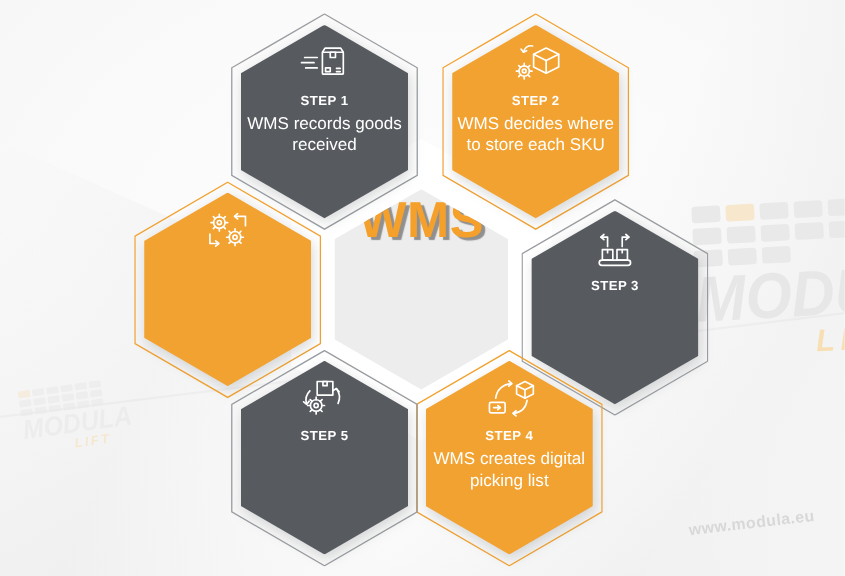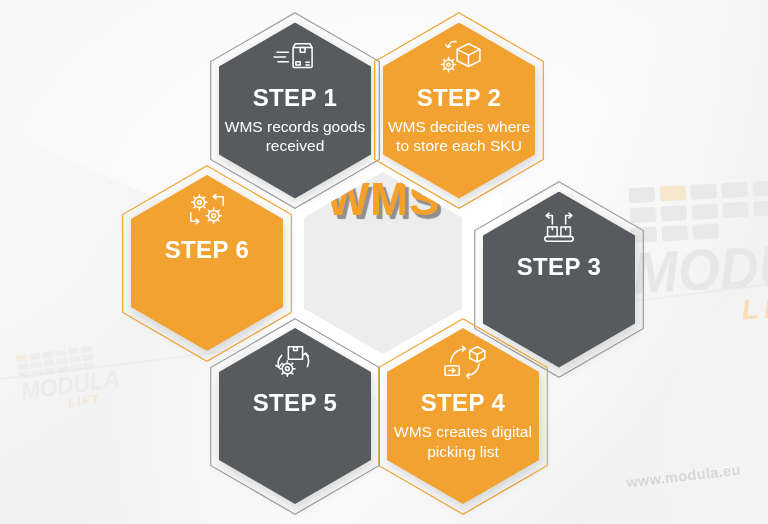--- a/index.html
+++ b/index.html
@@ -38,21 +38,21 @@
   .hex-unit{position:absolute;width:170px;height:197px;}
   .hex-ring{position:absolute;left:0;top:0;}
   .hex-fill-wrap{position:absolute;left:9px;top:10.5px;width:152px;height:176px;
     filter:drop-shadow(2px 4px 6px rgba(80,85,90,0.22));}
   .hex-fill{width:152px;height:176px;
     clip-path:polygon(50% 0,100% 25%,100% 75%,50% 100%,0 75%,0 25%);}
   .fill-dark{background:#575b5f;}
   .fill-orange{background:#f2a230;}
   .hex-content{position:absolute;inset:0;display:flex;flex-direction:column;align-items:center;text-align:center;}
   .hex-icon{margin-top:14px;height:40px;display:flex;align-items:center;justify-content:center;}
-  .hex-title{margin-top:7px;font-size:24px;font-weight:bold;color:#ffffff;letter-spacing:0.4px;}
+  .hex-title{margin-top:7px;font-size:12px;font-weight:bold;color:#ffffff;letter-spacing:0.4px;}
   .hex-desc{margin-top:5px;width:152px;font-size:15.5px;line-height:1.27;color:#ffffff;}
   .hex-center{
     position:absolute;left:304px;top:172px;width:158px;height:182px;background:#ededed;
     clip-path:polygon(50% 0,100% 25%,100% 75%,50% 100%,0 75%,0 25%);
     display:flex;justify-content:center;
   }
   .wms-label{
     font-size:46px;font-weight:bold;color:#f5a02b;letter-spacing:0.5px;
     text-shadow:3.5px 3.5px 1px rgba(112,112,112,0.75);
   }
@@ -135,21 +135,21 @@
             <path d="M5 15 h12 M2 20 h12 M6 25 h11"></path>
           </svg>
         </div>
         <div class="hex-title">STEP 1</div>
         <div class="hex-desc">WMS records goods received</div>
       </div>
     </div>
       </div>
   </div>
 
-  <div class="hex-unit" style="left:374px;top:12px;padding-left:16px;">
+  <div class="hex-unit" style="left:402px;top:12px;padding-left:16px;">
     <svg class="hex-ring" width="170" height="197" viewBox="0 0 170 197">
       <polygon points="85,0.7 169.3,49.6 169.3,147.4 85,196.3 0.7,147.4 0.7,49.6" fill="none" stroke="#f2a230" stroke-width="1.2"></polygon>
     </svg>
     <div class="hex-fill-wrap">
         <div class="hex-fill fill-orange">
       <div class="hex-content">
         <div class="hex-icon">
           <svg class="icon-svg" width="48" height="38" viewBox="0 0 48 40">
             <path d="M22 12 L34 6 L46 12 L34 18 Z"></path>
             <path d="M22 12 V24 L34 30 V18"></path>
@@ -262,21 +262,20 @@
             <path d="M16 7.5 V5 M16 18.5 V21 M10.5 13 H8 M21.5 13 H24 M12.1 9.1 L10.3 7.3 M19.9 16.9 L21.7 18.7 M19.9 9.1 L21.7 7.3 M12.1 16.9 L10.3 18.7"></path>
             <circle cx="31" cy="27" r="5.5"></circle>
                 <circle cx="31" cy="27" r="2"></circle>
             <path d="M31 21.5 V19 M31 32.5 V35 M25.5 27 H23 M36.5 27 H39 M27.1 23.1 L25.3 21.3 M34.9 30.9 L36.7 32.7 M34.9 23.1 L36.7 21.3 M27.1 30.9 L25.3 32.7"></path>
             <path d="M41 16 V7 H31"></path>
                 <path d="M33.5 4.5 L30.5 7 L33.5 9.5"></path>
             <path d="M7 24 V33 H15"></path>
                 <path d="M12.5 30.5 L15.5 33 L12.5 35.5"></path>
           </svg>
         </div>
-        <div class="hex-title">STEP 6</div>
       </div>
     </div>
       </div>
   </div>
 
   <div class="hex-center">
     <div class="wms-label">WMS</div>
   </div>
 
 </div>

